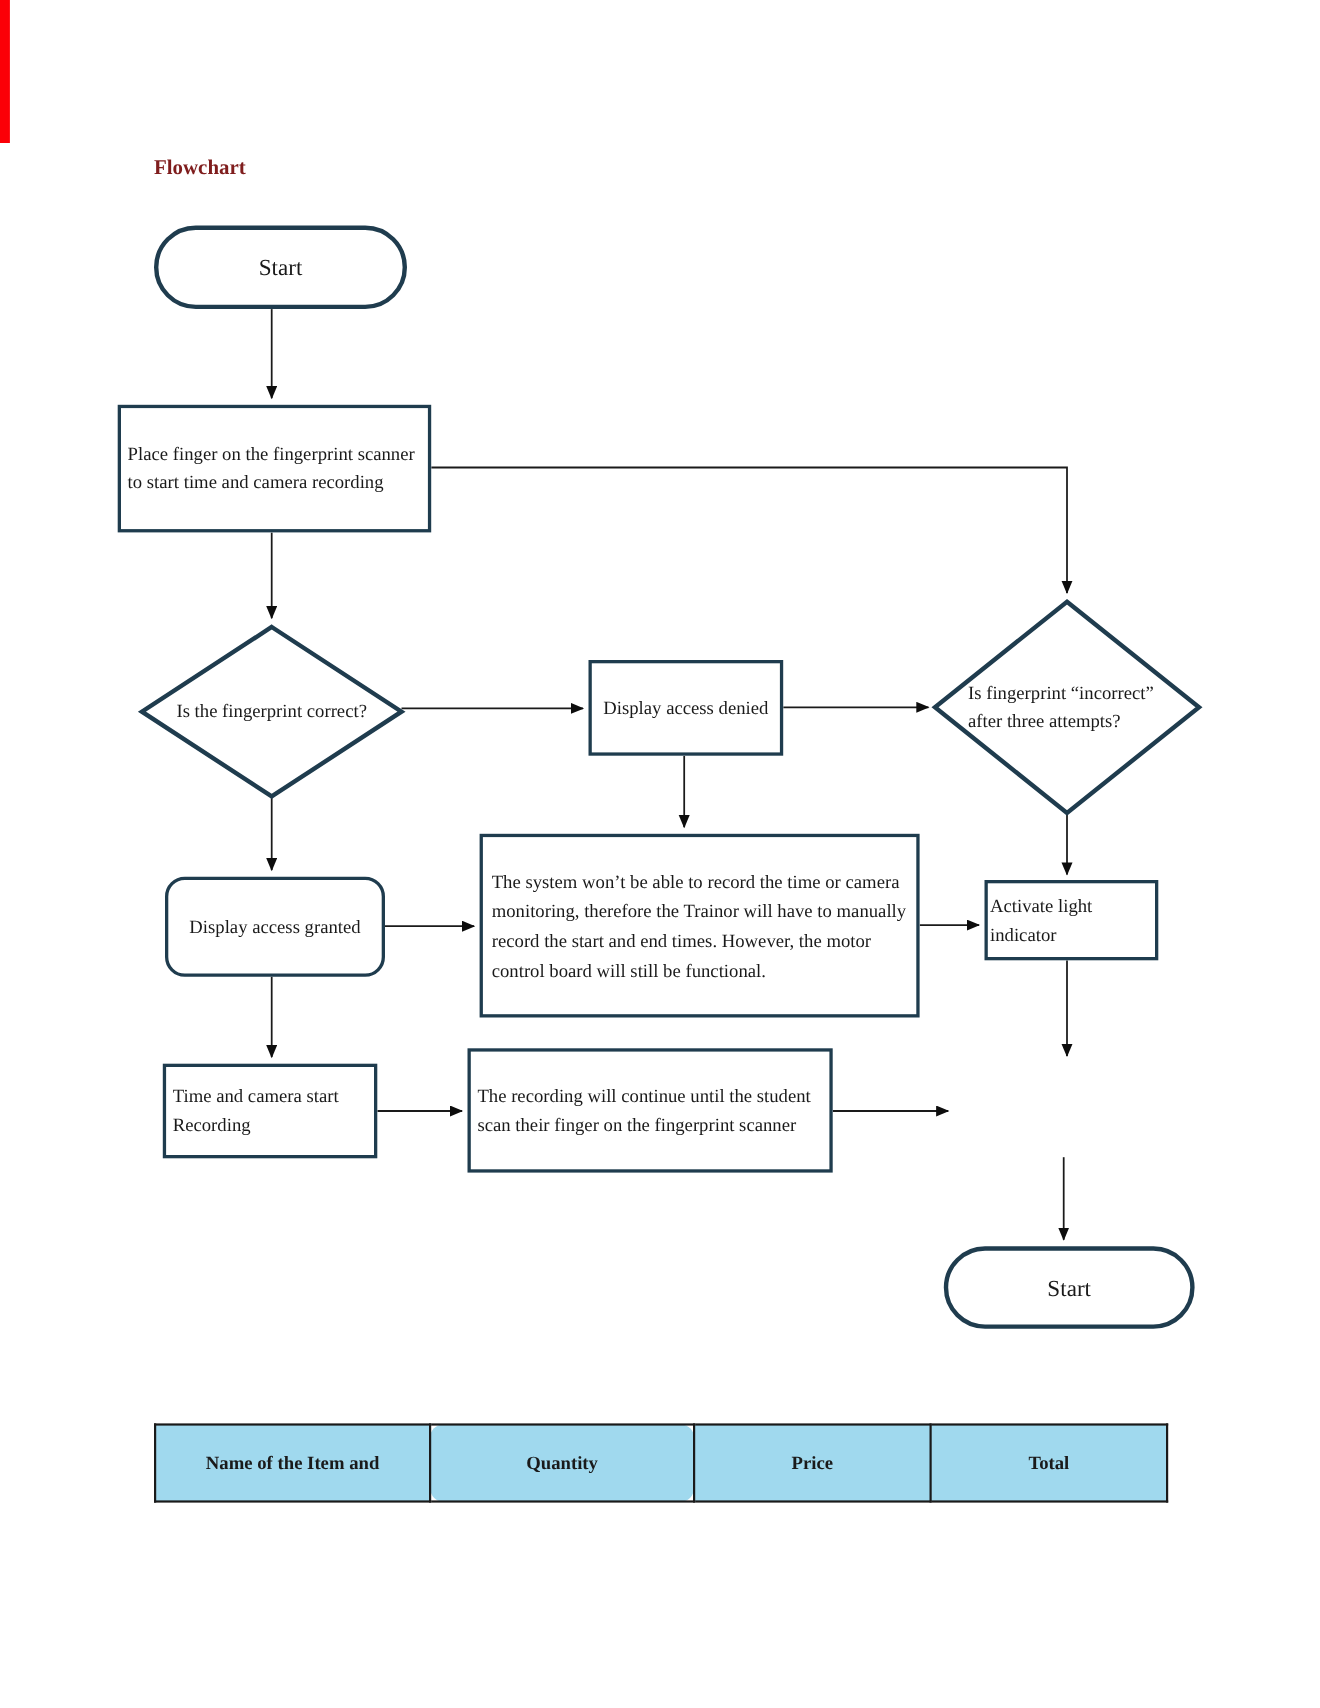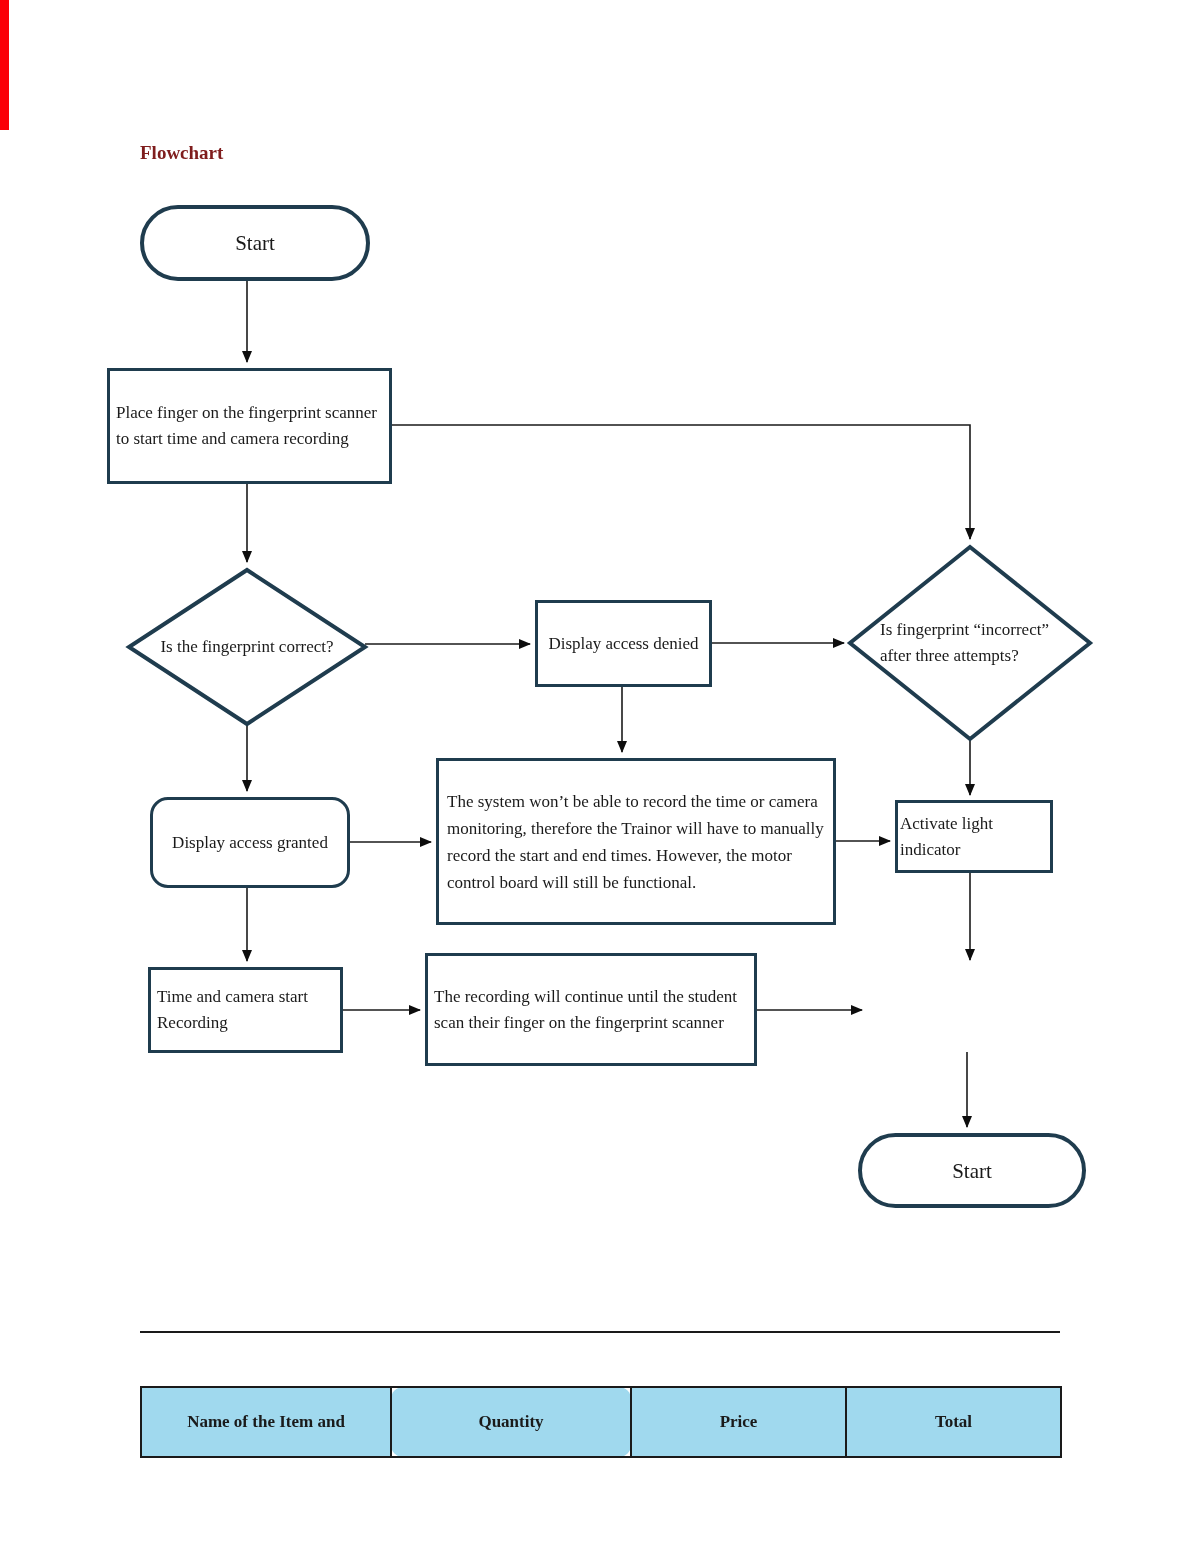--- a/index.html
+++ b/index.html
@@ -51,21 +51,21 @@
   #node-start{left:140px;top:205px;width:230px;height:76px;}
   #node-stop{left:858px;top:1133px;width:228px;height:75px;}
   #label-correct{left:152px;top:608px;width:190px;height:78px;}
   #label-incorrect{left:880px;top:590px;width:180px;height:106px;}
 
   #table-topline{
     position:absolute;left:140px;top:1331px;width:920px;height:0;
     border-top:2px solid #1a1a1a;
   }
   table#items{
-    position:absolute;left:140px;top:1386px;
+    position:absolute;left:140px;top:1294px;
     border-collapse:collapse;
   }
   table#items th{
     border:2px solid #1a1a1a;
     background:#a0d9ee;
     height:66px;
     font-size:17px;font-weight:bold;
     text-align:center;vertical-align:middle;
     font-family:"Liberation Serif", serif;
   }

